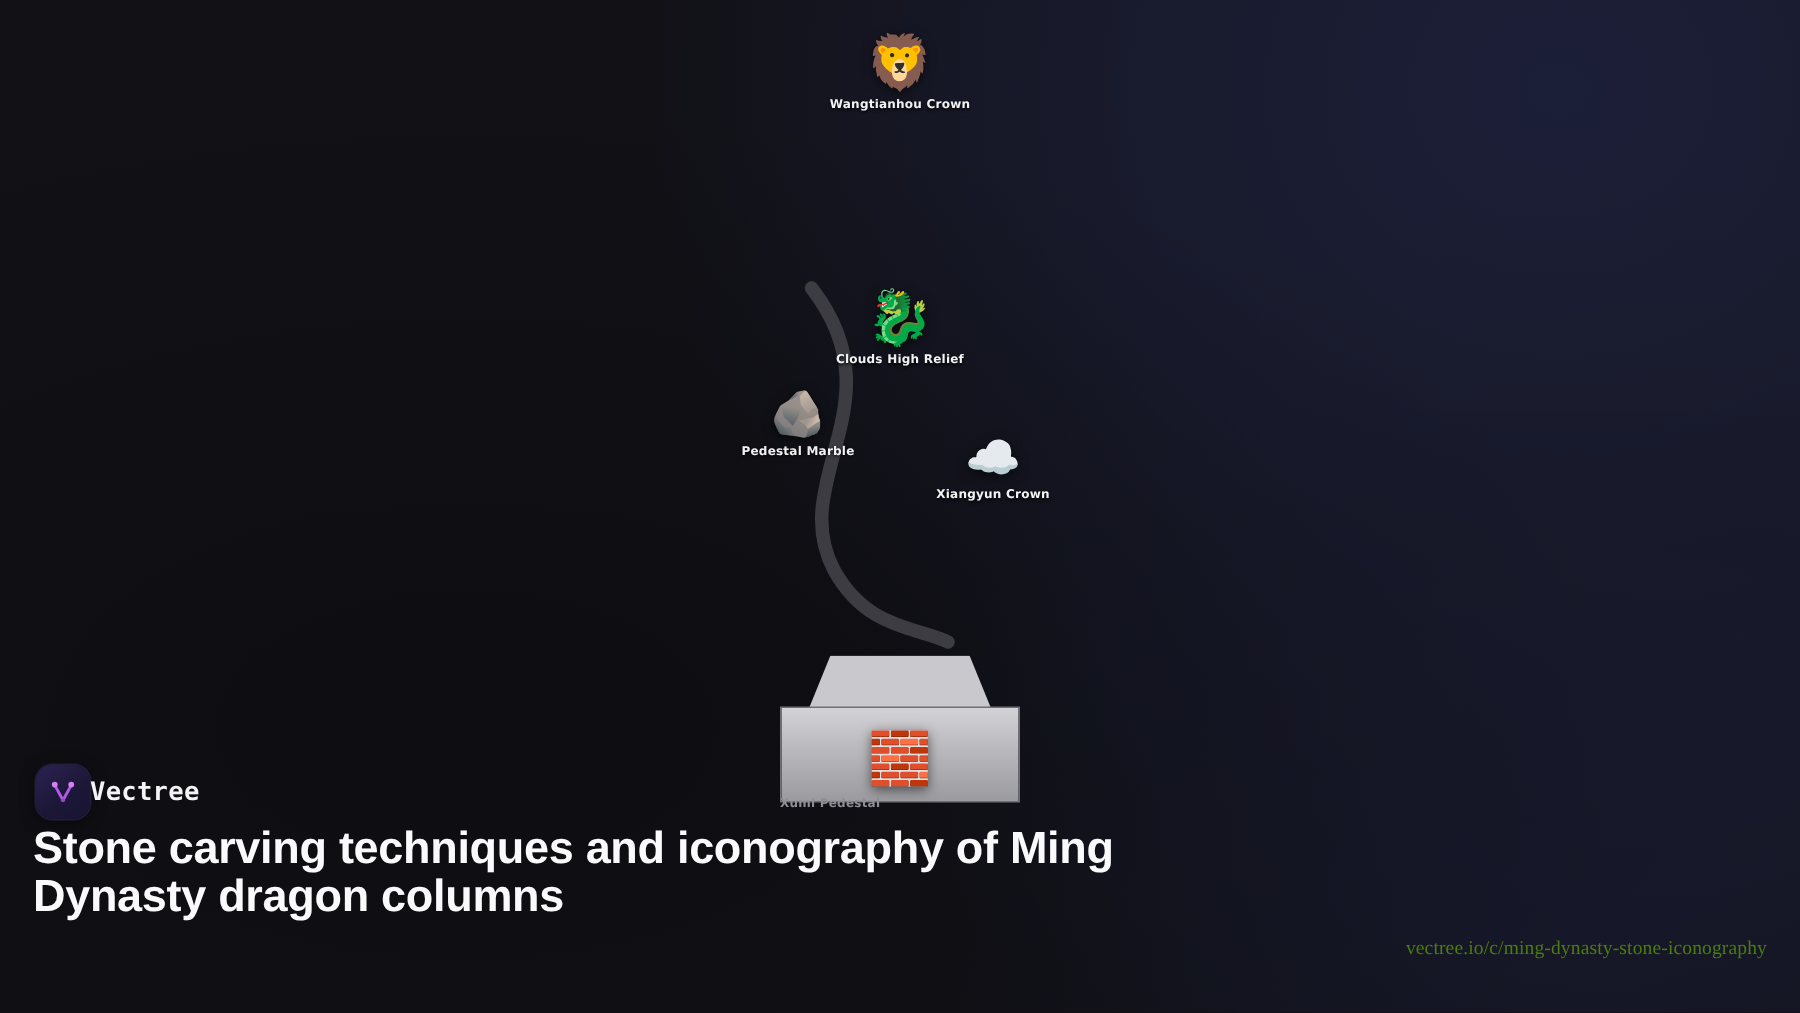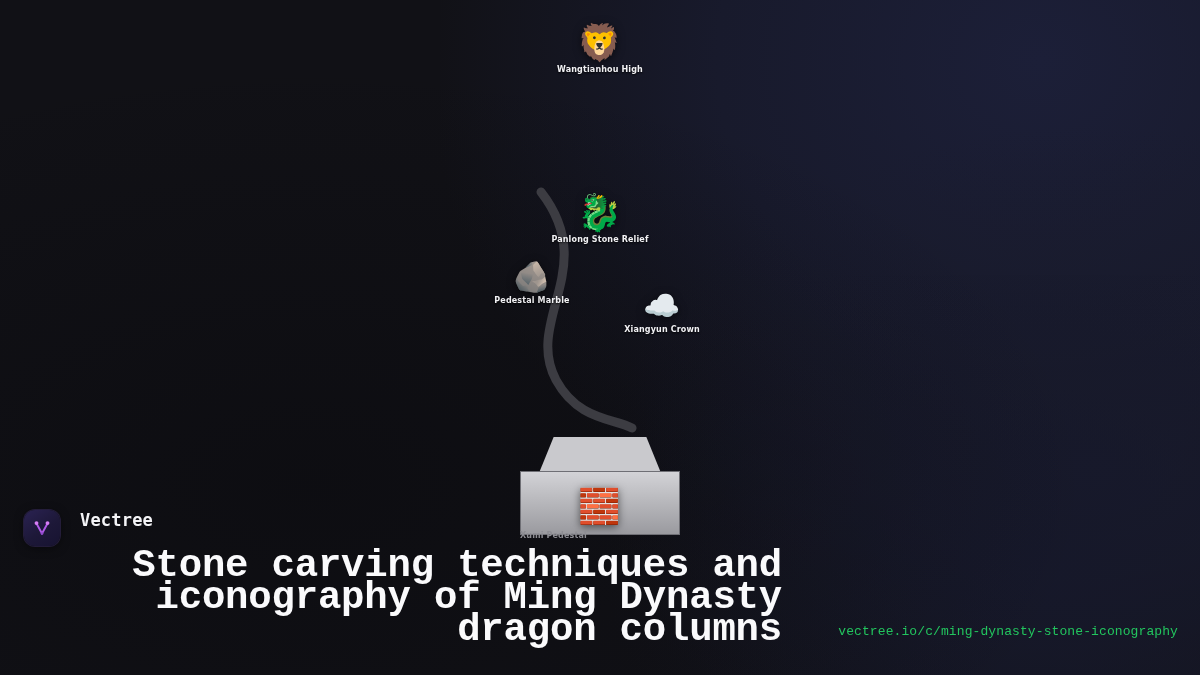--- a/index.html
+++ b/index.html
@@ -79,71 +79,71 @@
   }
   #node-pedestal .emoji{
     position:absolute;left:0;top:52px;width:160px;font-size:34px;
   }
   #node-pedestal .label{
     position:absolute;left:0;top:94px;width:160px;text-align:left;
     margin-top:0;color:#8d8d93;text-shadow:none;
   }
 
   
-  #brand{position:absolute;left:24px;top:510px;display:flex;gap:20px;}
+  #brand{position:absolute;left:24px;top:510px;display:flex;align-items:center;gap:0;}
   #brand-logo{
     width:36px;height:36px;border-radius:11px;
     background:linear-gradient(145deg,#2a2252 0%,#1d1838 55%,#171331 100%);
     box-shadow:0 0 0 1px rgba(150,110,255,.18), 0 2px 10px rgba(0,0,0,.5);
     display:flex;align-items:center;justify-content:center;
   }
   #brand-name{
     font-family:"DejaVu Sans Mono","Liberation Mono",monospace;
     font-size:17px;font-weight:bold;color:#f4f4f7;letter-spacing:.2px;
   }
 
   
   #title{
     position:absolute;left:22px;top:550px;width:760px;
-    font-family:Liberation Mono, monospace;
-    font-size:39px;font-weight:bold;line-height:32px;
-    color:#fafafc;letter-spacing:-.2px;text-align:right;
+    font-family:Liberation Sans, sans-serif;
+    font-size:30px;font-weight:bold;line-height:32px;
+    color:#fafafc;letter-spacing:-.2px;
   }
 
   
   #url{
     position:absolute;right:22px;top:624px;
-    font-family:Liberation Mono, monospace;
-    font-size:13px;color:#22c55e;letter-spacing:.1px;
+    font-family:Liberation Serif, serif;
+    font-size:13px;color:#4d7c0f;letter-spacing:.1px;
   }
 </style>
 </head>
 <body>
 
 <div id="stage">
 
   <div class="glow" id="glow-topright"></div>
   <div class="glow" id="glow-right"></div>
   <div class="glow" id="glow-bottomright"></div>
   <div class="glow" id="vignette"></div>
 
   <div id="graph">
 
     <svg id="edges" viewBox="0 0 1200 675">
       <path d="M 541 192 C 600 268, 524 320, 556 380 C 578 420, 612 418, 632 428" fill="none" stroke="#3c3c42" stroke-width="9" stroke-linecap="round"></path>
     </svg>
 
     <div class="node" id="node-crown">
       <div class="emoji">🦁</div>
-      <div class="label">Wangtianhou High</div>
+      <div class="label">Wangtianhou Crown</div>
     </div>
 
     <div class="node" id="node-relief">
       <div class="emoji">🐉</div>
-      <div class="label">Panlong Stone Relief</div>
+      <div class="label">Clouds High Relief</div>
     </div>
 
     <div class="node" id="node-marble">
       <div class="emoji">🪨</div>
       <div class="label">Pedestal Marble</div>
     </div>
 
     <div class="node" id="node-clouds">
       <div class="emoji">☁️</div>
       <div class="label">Xiangyun Crown</div>

